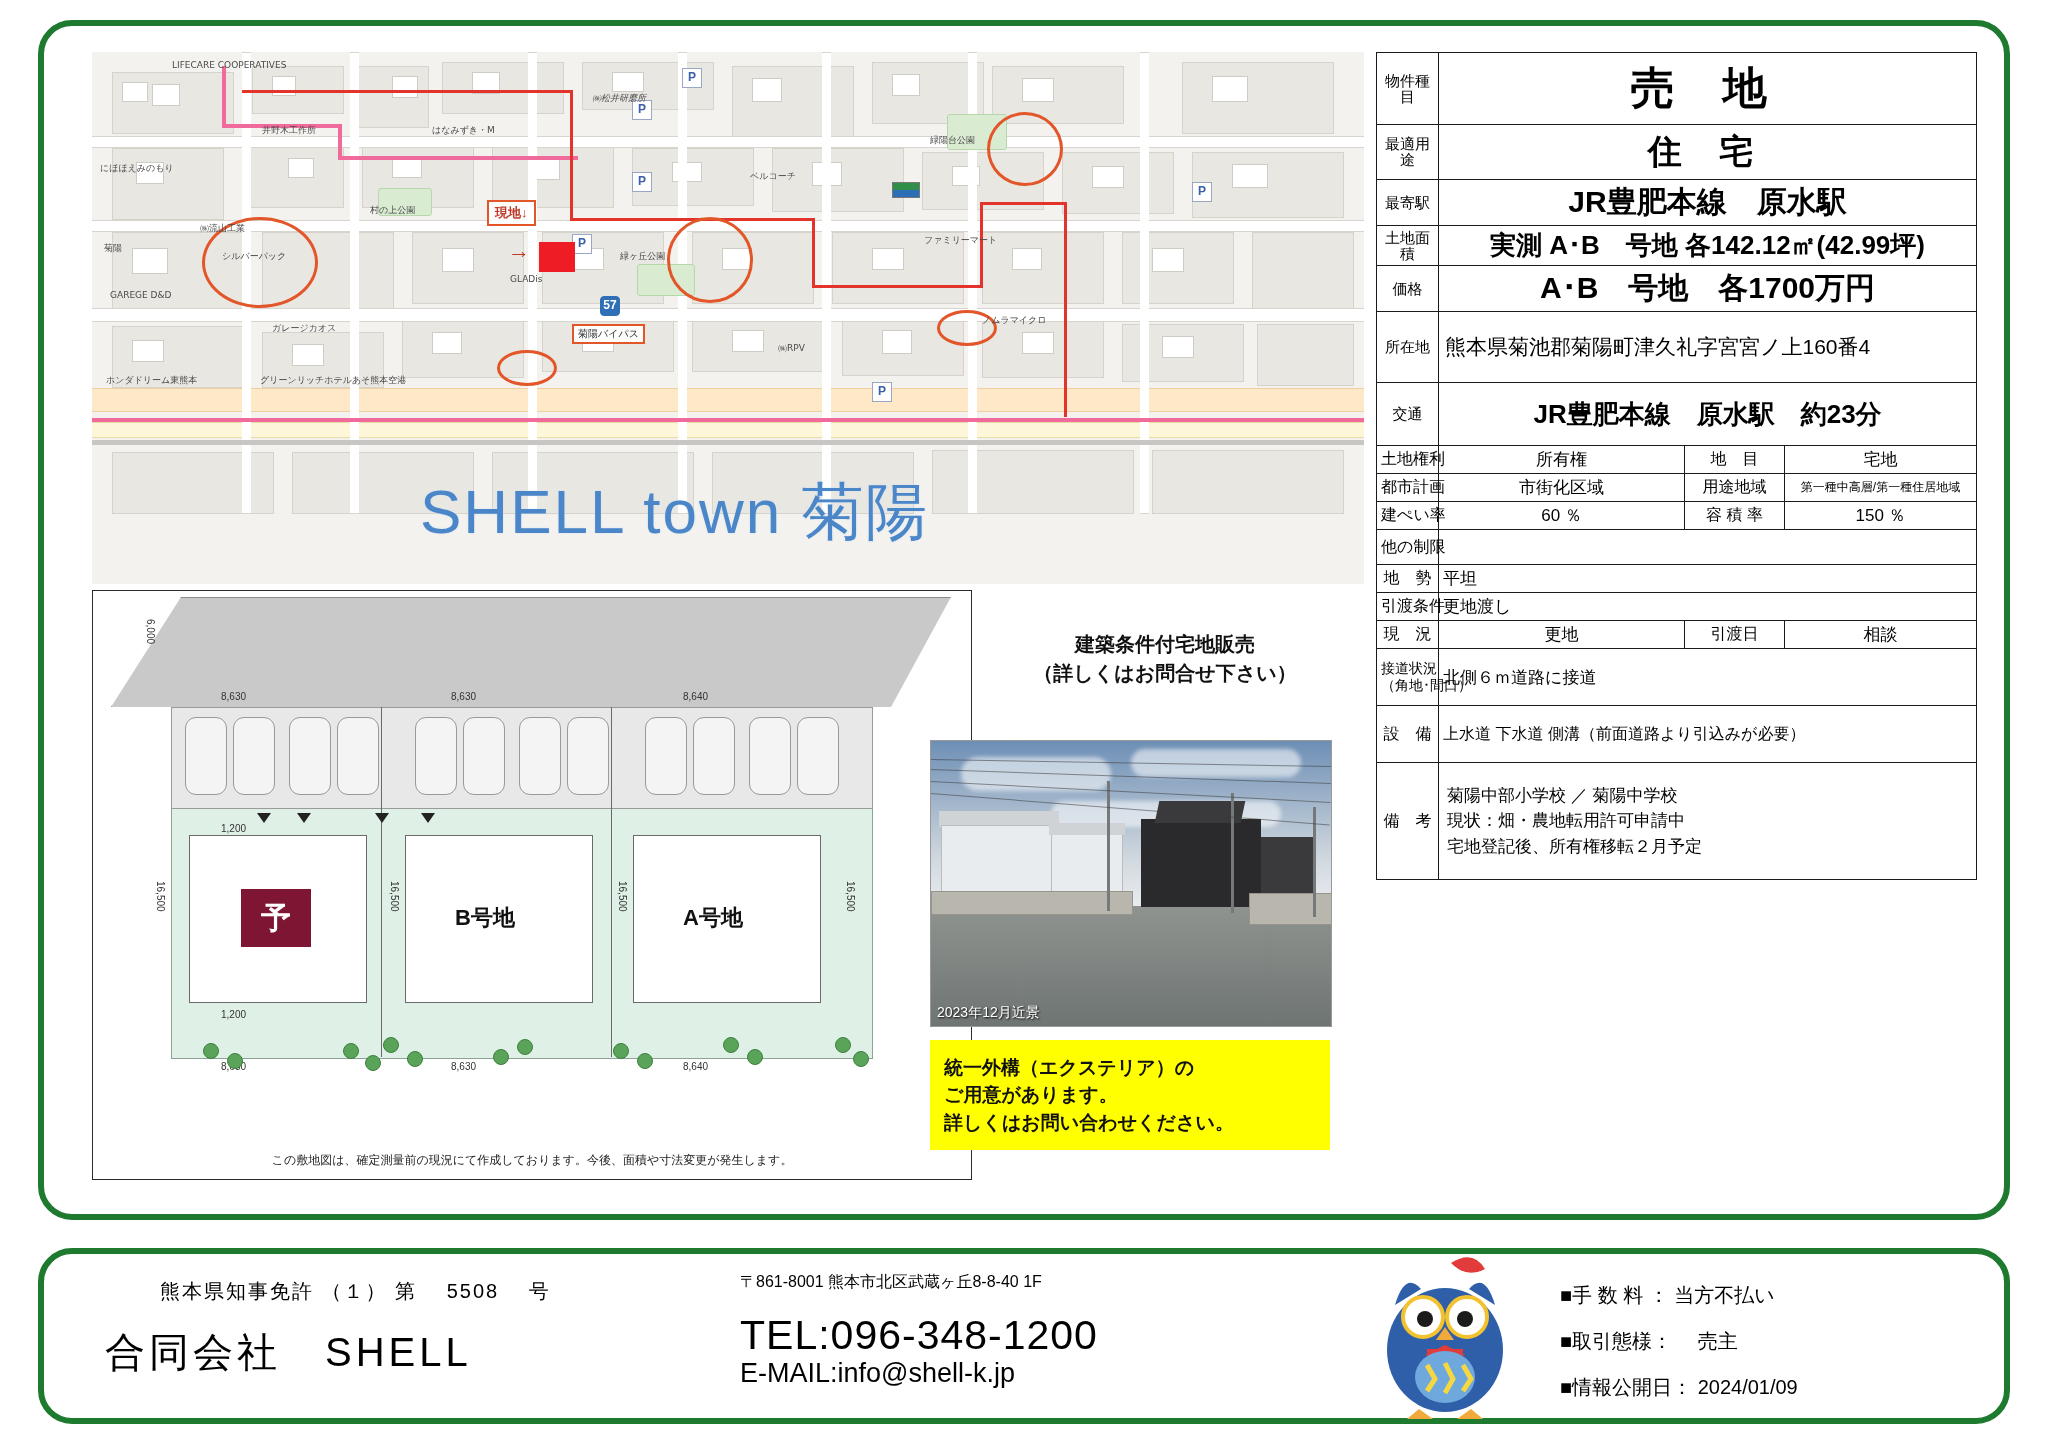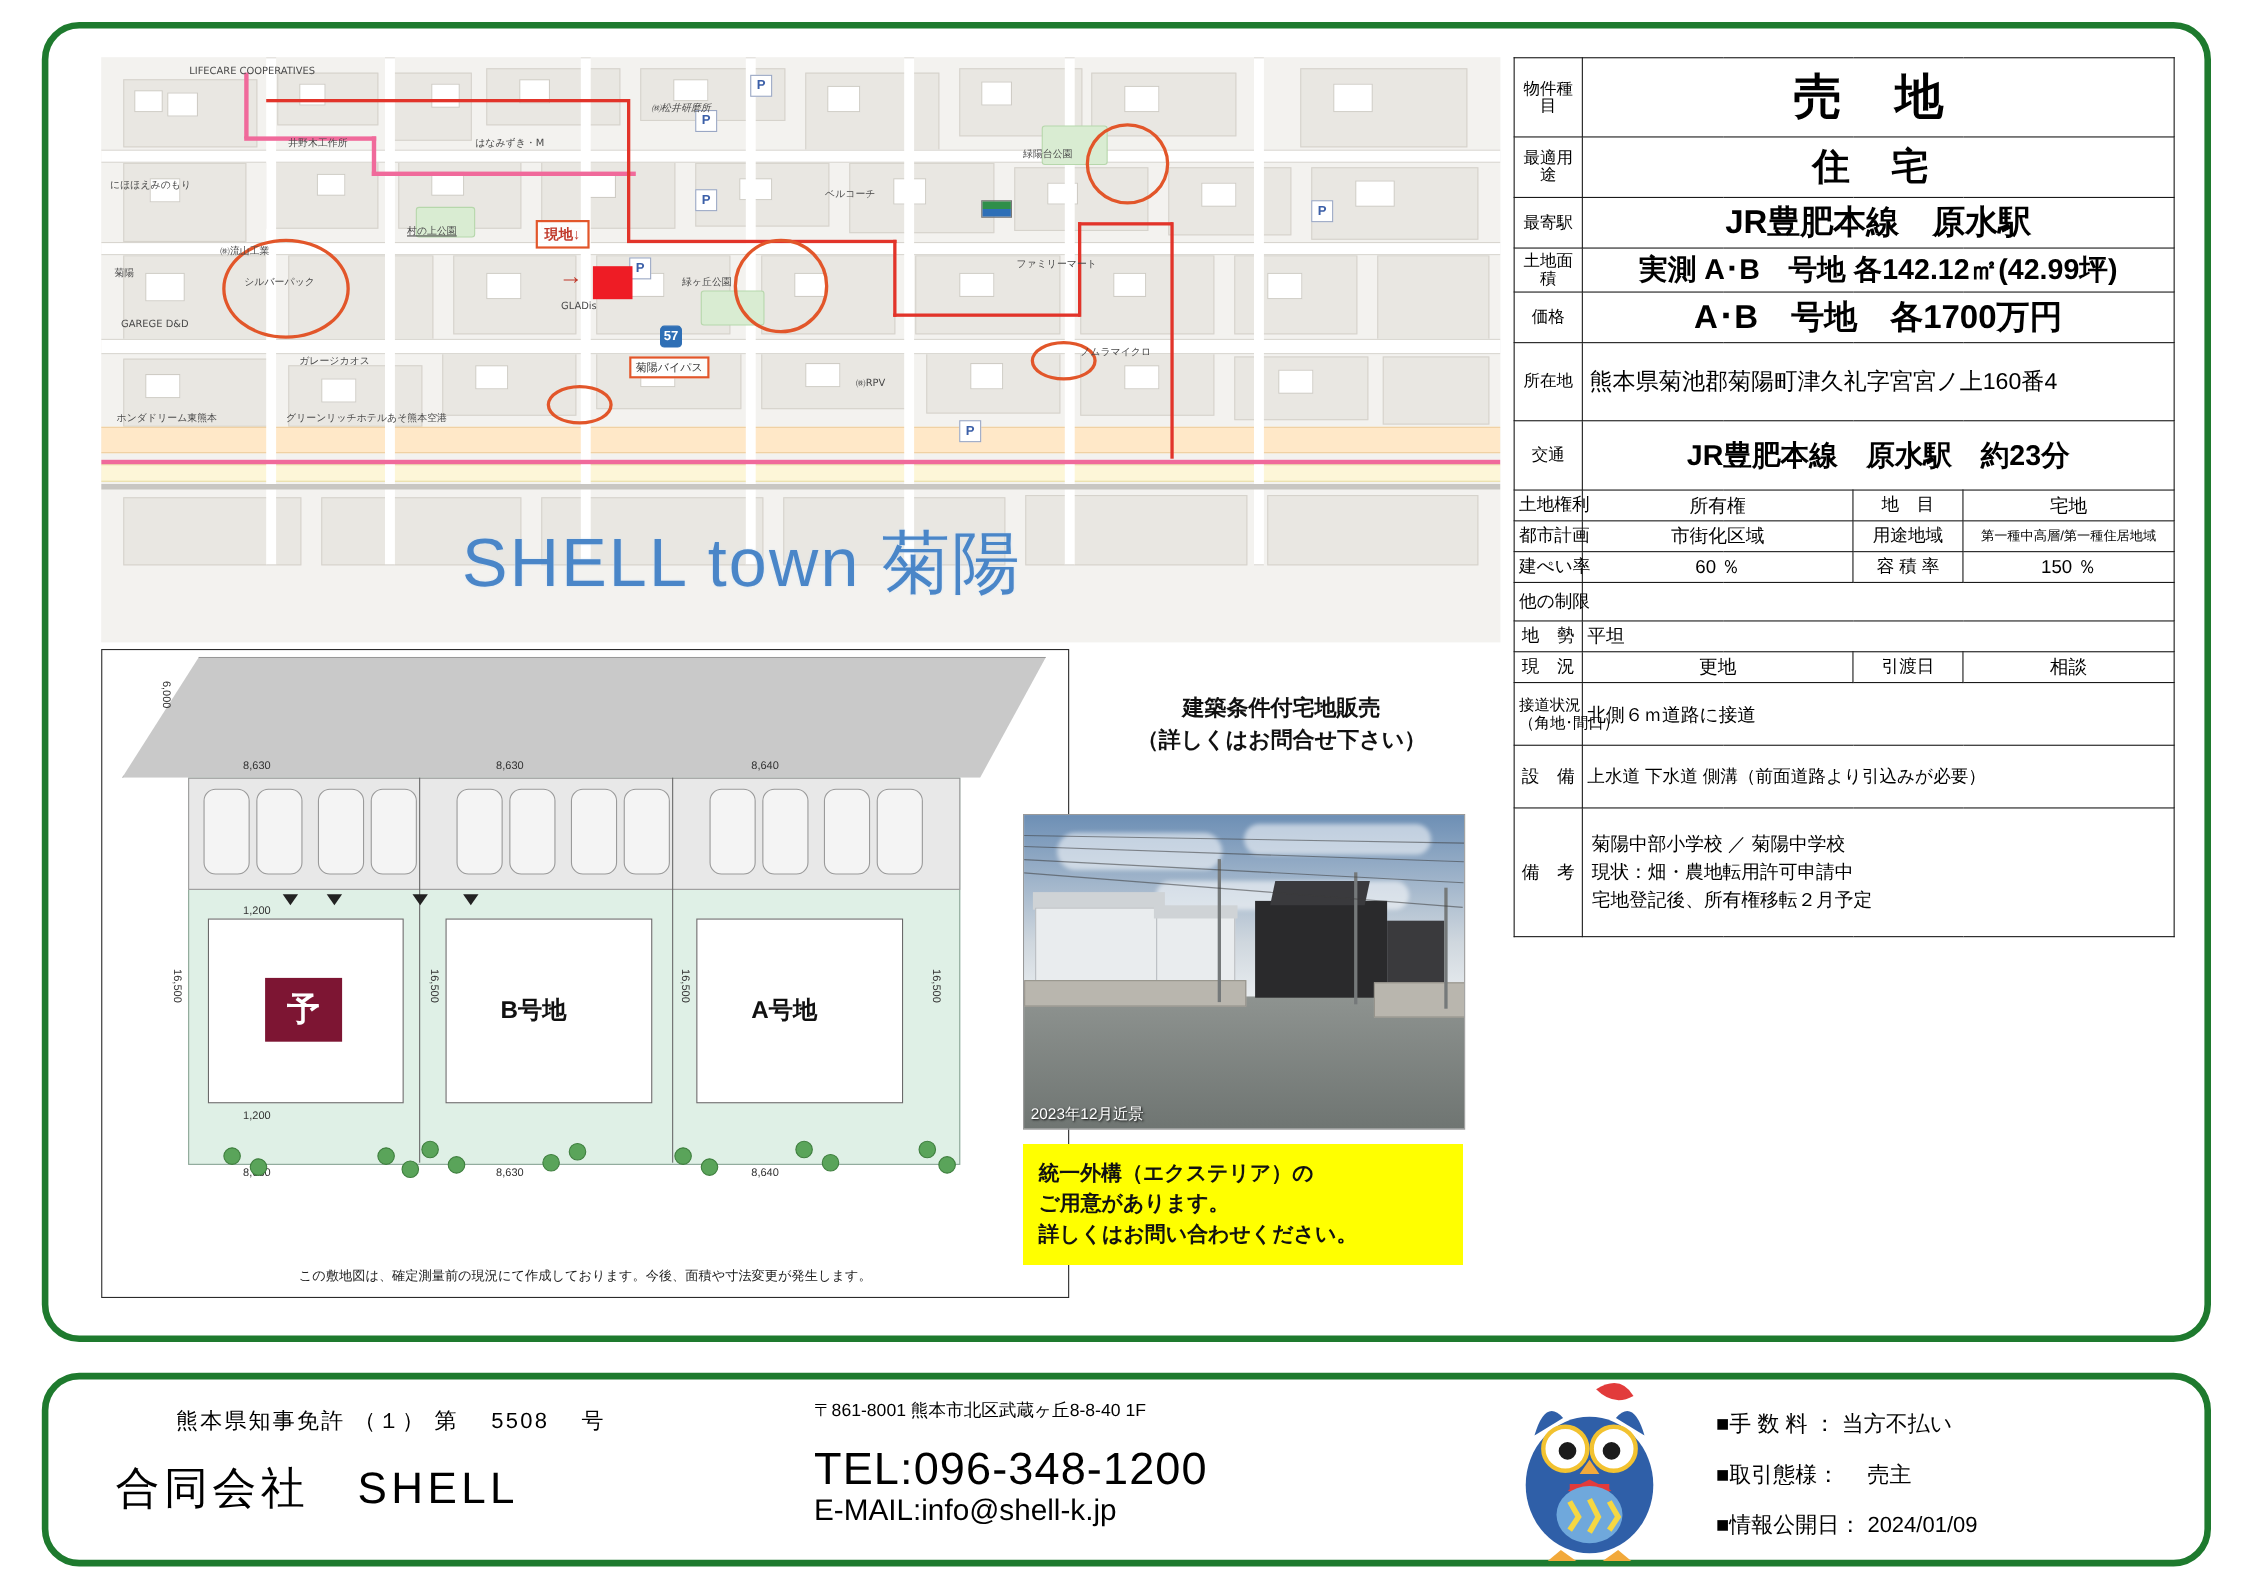--- a/index.html
+++ b/index.html
@@ -235,21 +235,21 @@
     <div class="pmark" style="left:508px;top:244px;border-radius:4px;background:#2f6fb5;color:#fff;border-color:#2f6fb5;"><span>57</span></div>
 
     <div class="cvsicon" style="left:800px;top:130px;"></div>
 
     <div class="mlabel small" style="left:80px;top:8px;">LIFECARE COOPERATIVES</div>
     <div class="mlabel small" style="left:170px;top:72px;">井野木工作所</div>
     <div class="mlabel small" style="left:500px;top:40px;font-style:italic;">㈱松井研磨所</div>
     <div class="mlabel small" style="left:340px;top:72px;">はなみずき・M</div>
     <div class="mlabel small" style="left:8px;top:110px;">にほほえみのもり</div>
     <div class="mlabel small" style="left:658px;top:118px;">ベルコーチ</div>
-    <div class="mlabel small" style="left:278px;top:152px;text-decoration:underline;">村の上公園</div>
+    <div class="mlabel small" style="left:278px;top:152px;">村の上公園</div>
     <div class="mlabel small" style="left:838px;top:82px;">緑陽台公園</div>
     <div class="mlabel small" style="left:12px;top:190px;">菊陽</div>
     <div class="mlabel small" style="left:108px;top:170px;text-align:center;">㈱流山工業</div>
     <div class="mlabel small" style="left:130px;top:198px;">シルバーパック</div>
     <div class="mlabel small" style="left:18px;top:238px;">GAREGE D&amp;D</div>
     <div class="mlabel small" style="left:180px;top:270px;">ガレージカオス</div>
     <div class="mlabel small" style="left:418px;top:222px;">GLADis</div>
     <div class="mlabel small" style="left:528px;top:198px;">緑ヶ丘公園</div>
     <div class="mlabel small" style="left:832px;top:182px;">ファミリーマート</div>
     <div class="mlabel small" style="left:686px;top:290px;">㈱RPV</div>
@@ -424,20 +424,24 @@
         <td class="lbl">容 積 率</td>
         <td class="cen">150 ％</td>
       </tr>
       <tr>
         <td class="lbl">他の制限</td>
         <td class="cen" colspan="4" style="height:30px"></td>
       </tr>
       <tr>
         <td class="lbl">地　勢</td>
         <td colspan="4">平坦</td>
+      </tr>
+      <tr>
+        <td class="lbl">引渡条件</td>
+        <td colspan="4">更地渡し</td>
       </tr>
       <tr>
         <td class="lbl">現　況</td>
         <td class="cen" colspan="2">更地</td>
         <td class="lbl">引渡日</td>
         <td class="cen">相談</td>
       </tr>
       <tr>
         <td class="lbl" style="line-height:1.2;font-size:14px">
           <div>接道状況</div>

